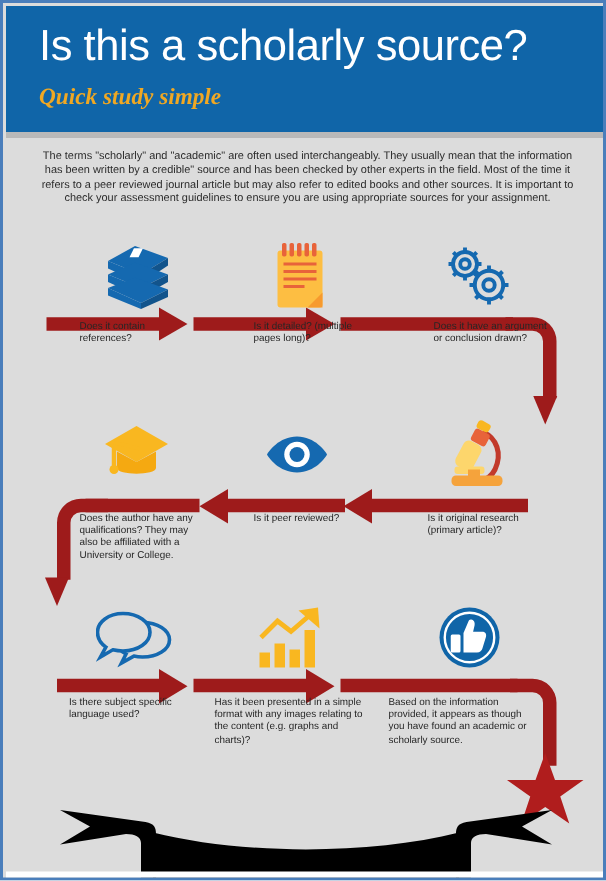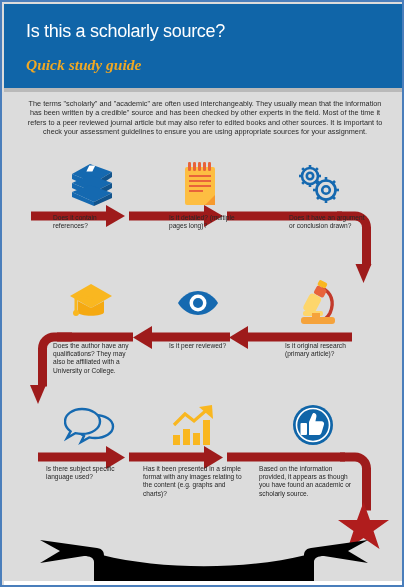--- a/index.html
+++ b/index.html
@@ -8,21 +8,21 @@
     position:relative;width:404px;height:587px;
     background:#dcdcdc;box-sizing:border-box;
     border:2px solid #4a7ebb;overflow:hidden;
   }
   
   .header{
     position:absolute;left:2px;top:2px;width:400px;height:84px;
     background:#1065a8;box-sizing:border-box;padding:8px 0 0 22px;
   }
   .title{
-    color:#ffffff;font-size:18px;line-height:30px;font-weight:400;
+    color:#ffffff;font-size:29px;line-height:30px;font-weight:400;
     font-family:"Liberation Sans",sans-serif;letter-spacing:-0.3px;
     margin:4px 0 0 0;white-space:nowrap;
   }
   .subtitle{
     color:#f0a823;font-size:15.5px;line-height:18px;margin-top:10px;
     font-family:"Liberation Serif",serif;font-style:italic;font-weight:700;
   }
   .hdr-rule{
     position:absolute;left:2px;top:86px;width:400px;height:4px;background:#b9b9b9;
   }
@@ -46,21 +46,21 @@
   .ribbon{position:absolute;left:0;bottom:0;width:404px;height:70px;}
   .footbar{position:absolute;left:2px;bottom:0;width:400px;height:4px;background:#ffffff;}
 </style>
 </head>
 <body>
 
 <div class="page">
 
   <div class="header">
     <div class="title">Is this a scholarly source?</div>
-    <div class="subtitle">Quick study guide</div>
+    <div class="subtitle">Quick study simple</div>
   </div>
   <div class="hdr-rule"></div>
 
   <div class="intro">The terms "scholarly" and "academic" are often used interchangeably.  They usually mean that the information has been written by a credible" source and has been checked by other experts in the field.  Most of the time it refers to a peer reviewed journal article but may also refer to edited books and other sources.  It is important to check your assessment guidelines to ensure you are using appropriate sources for your assignment.</div>
 
   <svg class="flow" viewBox="0 0 404 400" width="404" height="400">
 
     <g fill="#9e1b1b">
       <rect x="29" y="59.5" width="75" height="9"></rect>
       <polygon points="104,53 123,64 104,75"></polygon>

